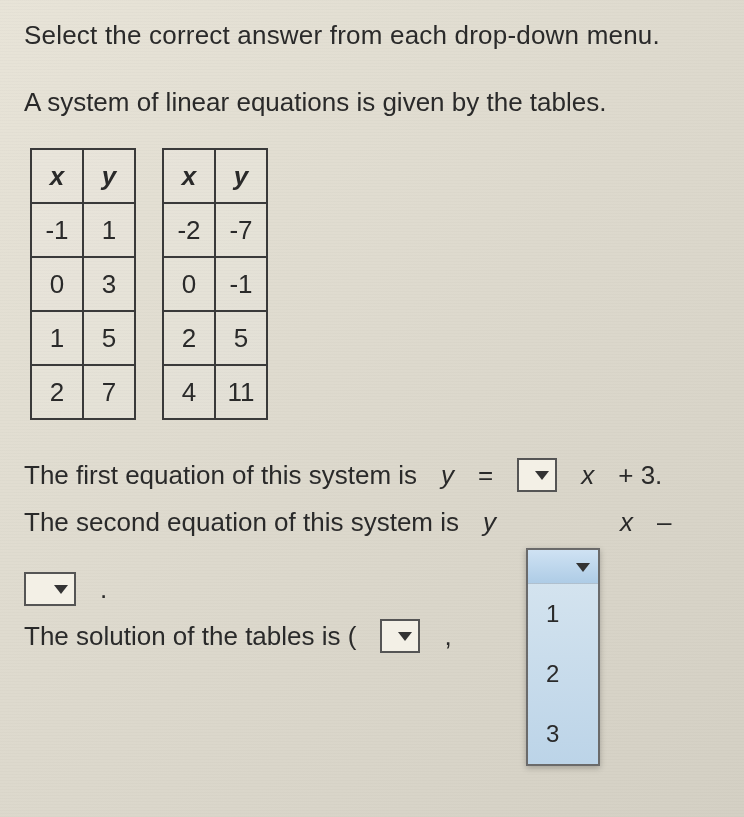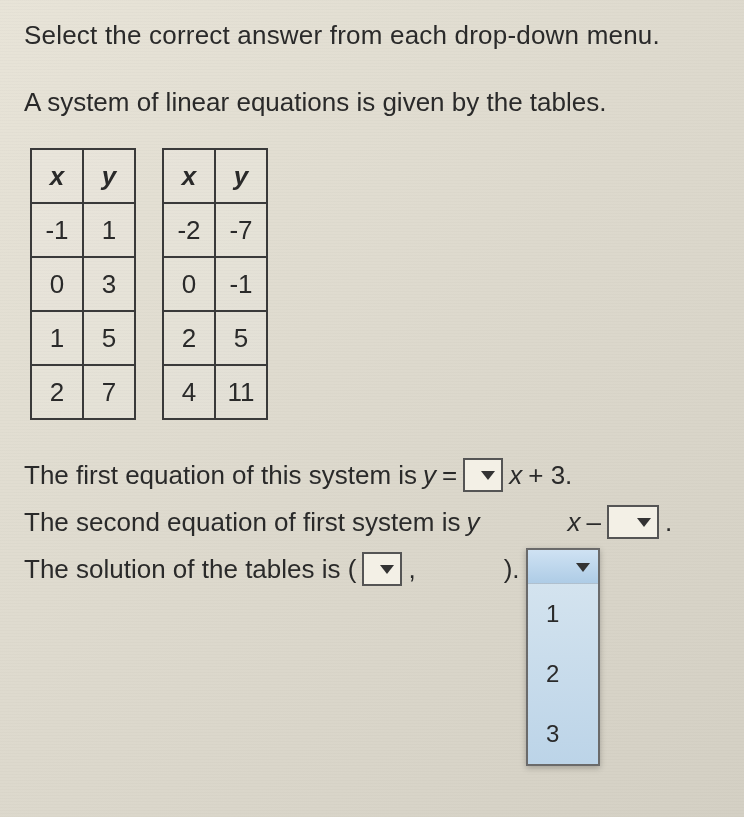--- a/index.html
+++ b/index.html
@@ -54,21 +54,21 @@
     }
     .fill-area {
       font-size: 26px;
       line-height: 1.65;
       position: relative;
     }
     .fill-line {
       display: flex;
       align-items: center;
       flex-wrap: wrap;
-      gap: 6px;
+      gap: 24px;
       margin-bottom: 4px;
     }
     .italic { font-style: italic; }
     .dropdown {
       display: inline-flex;
       align-items: center;
       justify-content: flex-end;
       border: 2px solid #555;
       background: #f3f0e6;
       height: 34px;
@@ -183,21 +183,21 @@
         <svg viewBox="0 0 18 14">
             <polygon points="2,3 16,3 9,12" fill="#333"></polygon>
           </svg>
       </span>
     </span>
     <span class="italic">x</span>
     <span> + 3.</span>
   </div>
 
   <div class="fill-line">
-    <span>The second equation of first system is </span>
+    <span>The second equation of this system is </span>
     <span class="italic">y</span>
     <span style="width:76px"></span>
     <span class="italic">x</span>
     <span> – </span>
     <span class="dropdown wide">
       <span class="chevron">
         <svg viewBox="0 0 18 14">
             <polygon points="2,3 16,3 9,12" fill="#333"></polygon>
           </svg>
       </span>

